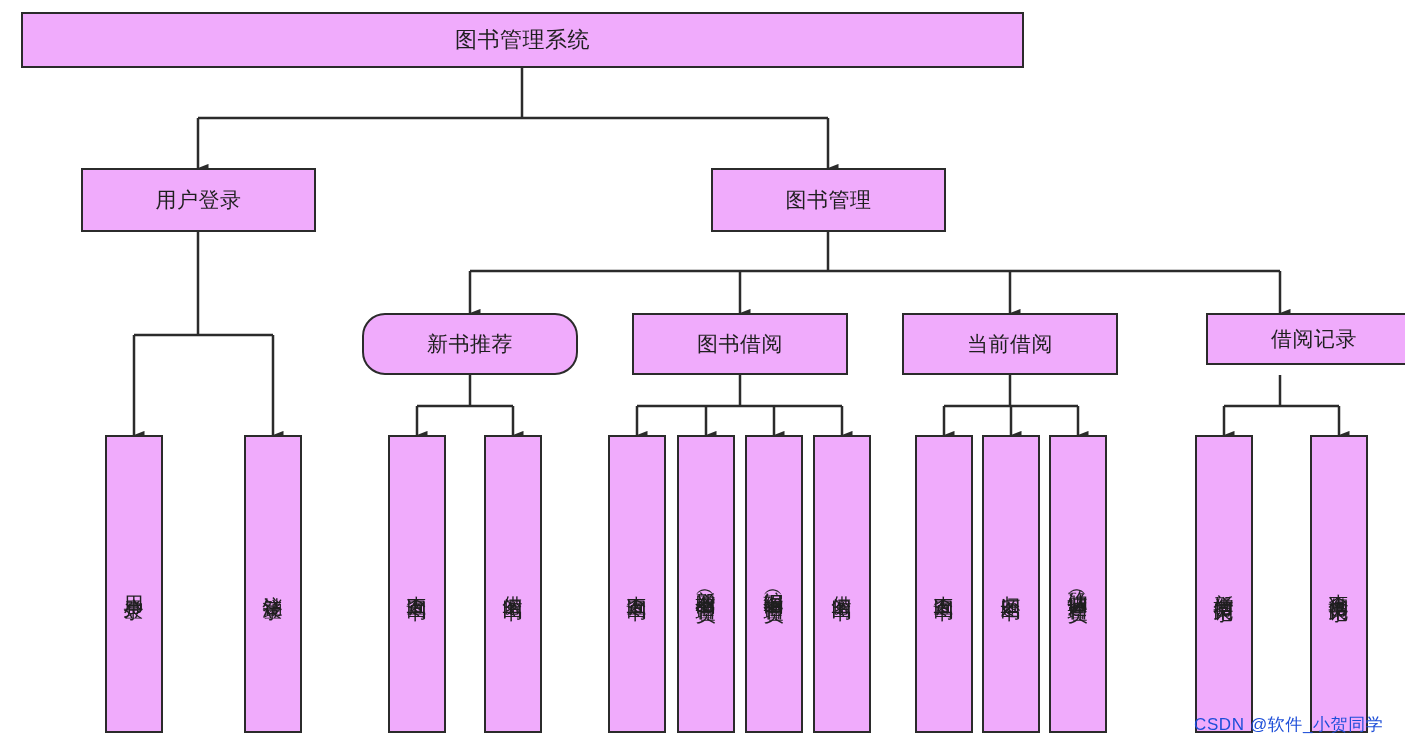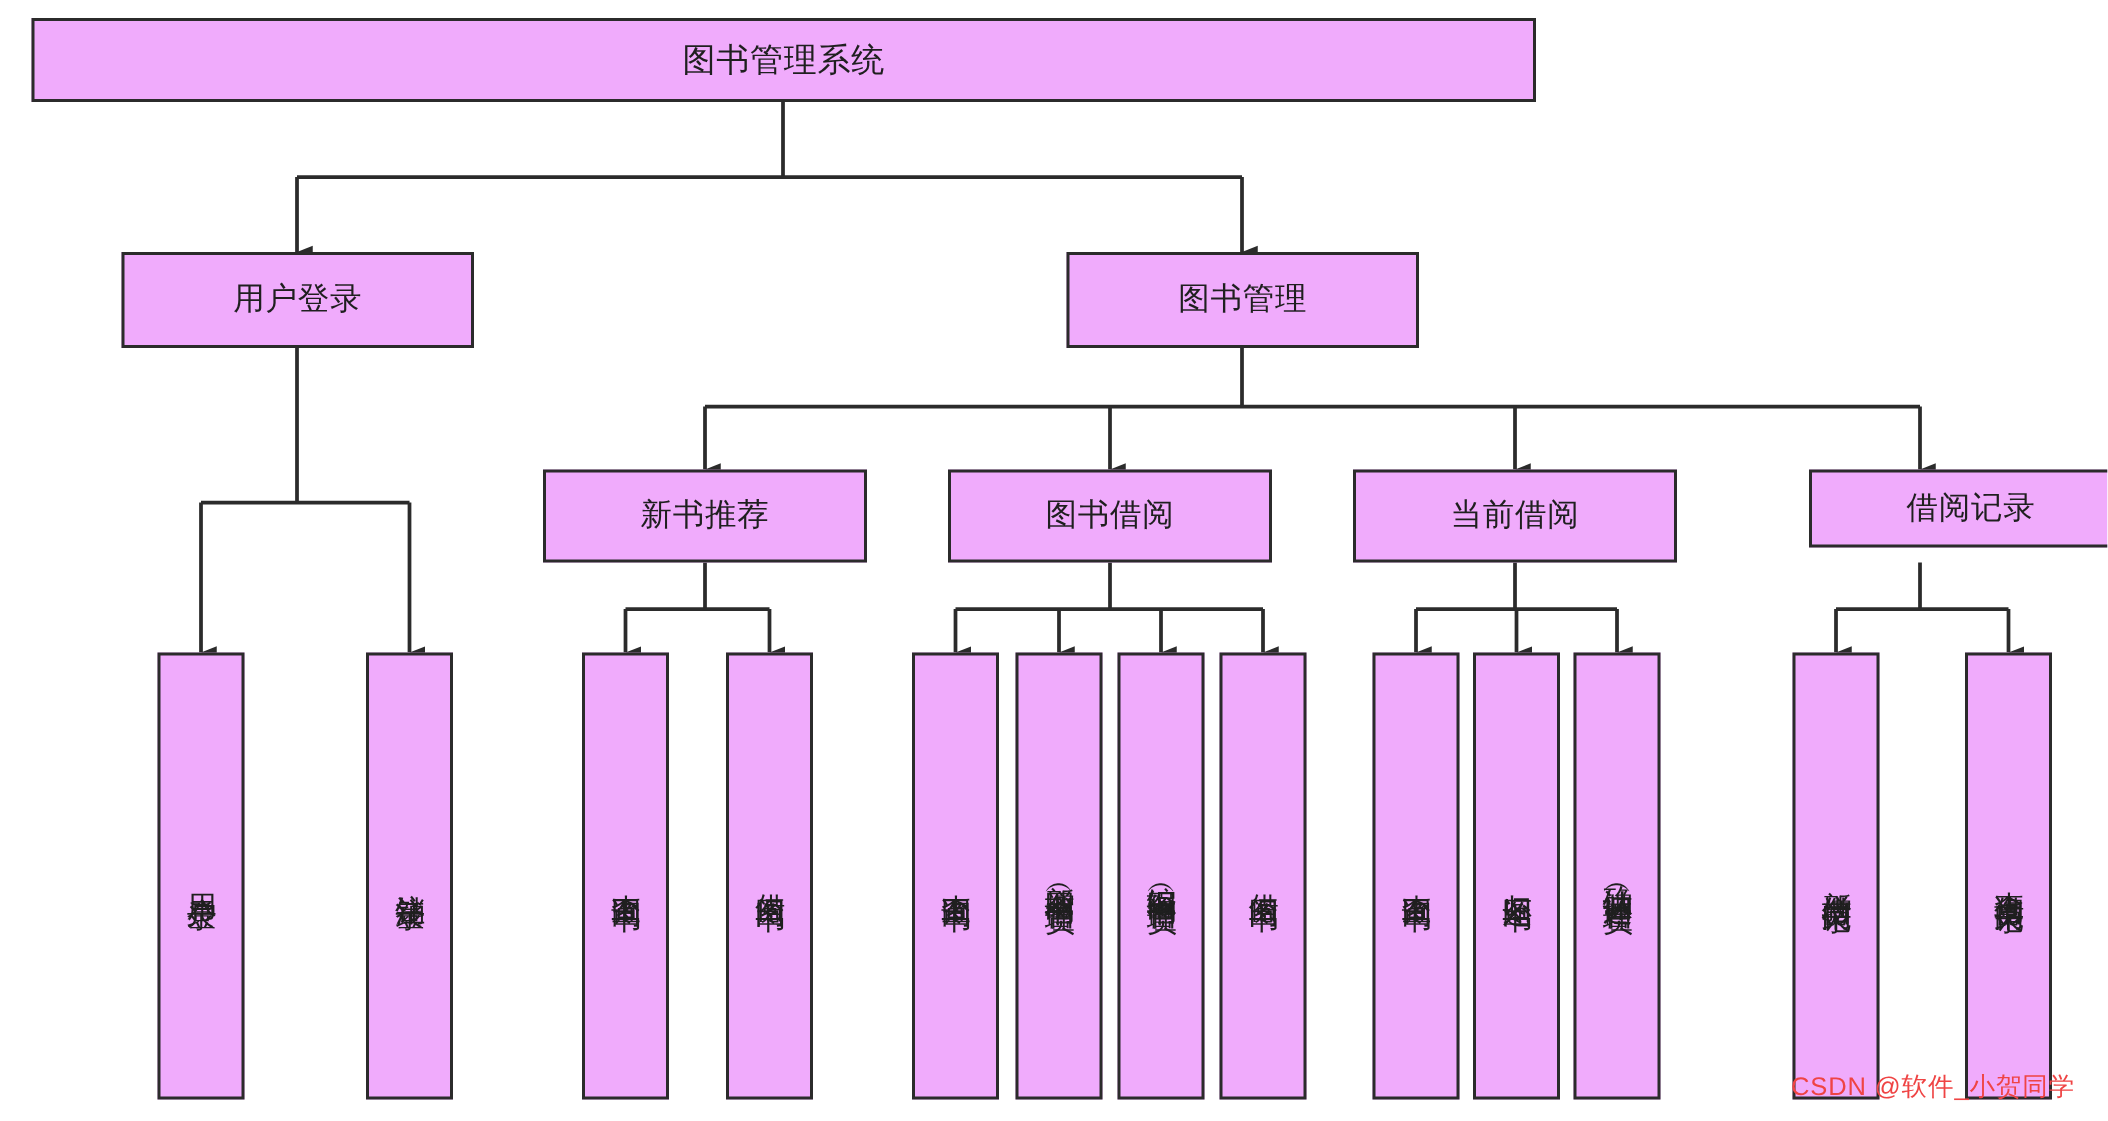--- a/index.html
+++ b/index.html
@@ -51,21 +51,21 @@
     max-height: 100%;
   }
   .node-box.root .node-label {
     font-size: 22px;
   }
   .watermark {
     position: absolute;
     left: 1194px;
     top: 713px;
     font-size: 17px;
-    color: #ef4444;
+    color: #1d4ed8;
     letter-spacing: 0.6px;
     white-space: nowrap;
     pointer-events: none;
     user-select: none;
   }
 </style>
 </head>
 <body>
 
 <div id="canvas">
@@ -133,21 +133,21 @@
 
   <div id="level2-nodes">
       <div class="node-box" id="node-user-login" style="left: 81px; top: 168px; width: 235px; height: 64px;">
         <span class="node-label">用户登录</span>
       </div>
       <div class="node-box" id="node-book-manage" style="left: 711px; top: 168px; width: 235px; height: 64px;">
         <span class="node-label">图书管理</span>
       </div>
     </div>
   <div id="level3-nodes">
-      <div class="node-box" id="node-new-book-recommend" style="left: 362px; top: 313px; width: 216px; height: 62px;">
+      <div class="node-box" id="node-new-book-recommend" style="left: 362px; top: 313px; width: 216px; height: 62px; border-radius: 23px;">
         <span class="node-label">新书推荐</span>
       </div>
       <div class="node-box" id="node-book-borrow" style="left: 632px; top: 313px; width: 216px; height: 62px;">
         <span class="node-label">图书借阅</span>
       </div>
       <div class="node-box" id="node-current-borrow" style="left: 902px; top: 313px; width: 216px; height: 62px; justify-content: center;">
         <span class="node-label">当前借阅</span>
       </div>
       <div class="node-box" id="node-borrow-records" style="left: 1172px; top: 313px; width: 216px; height: 52px; margin-left: 34px;">
         <span class="node-label">借阅记录</span>

